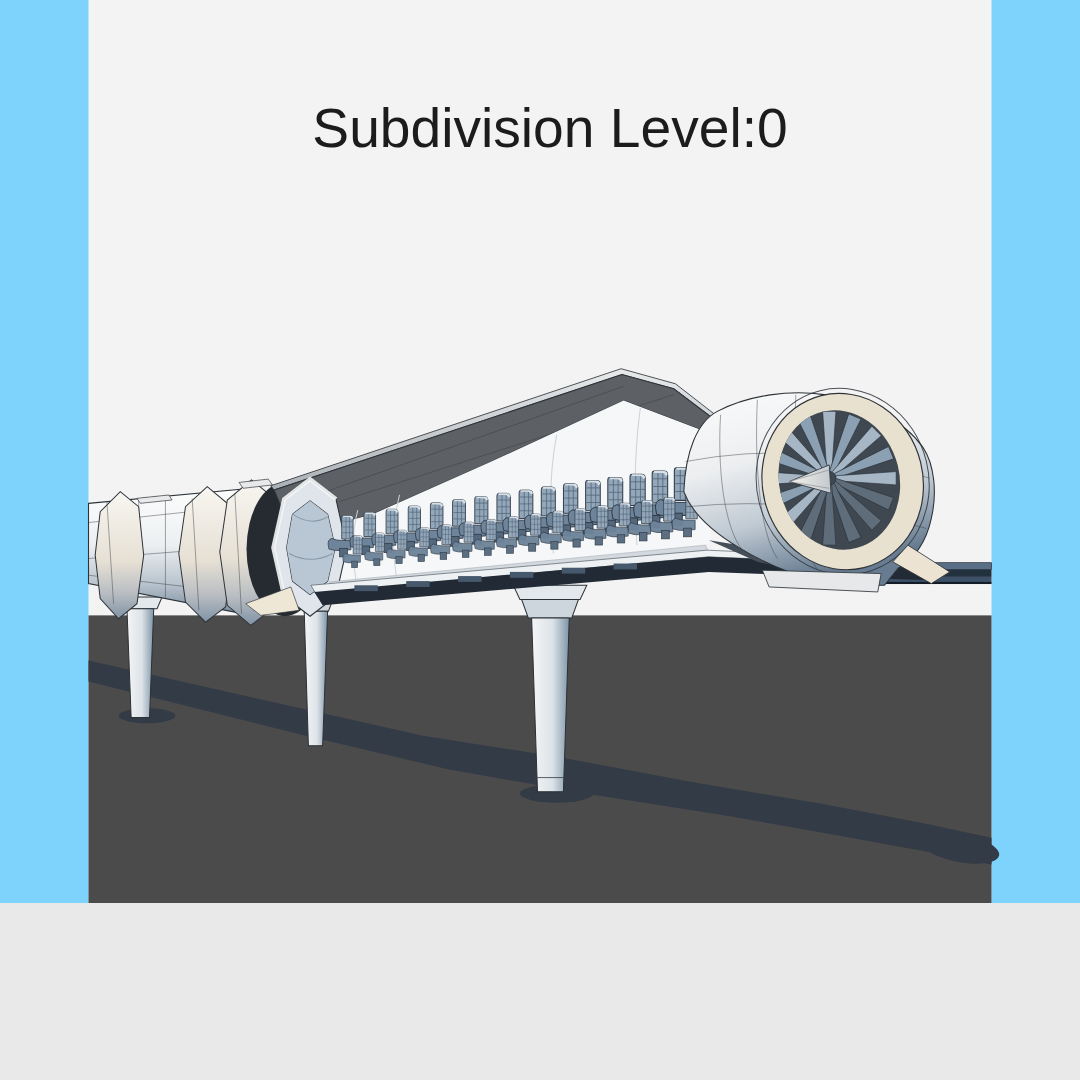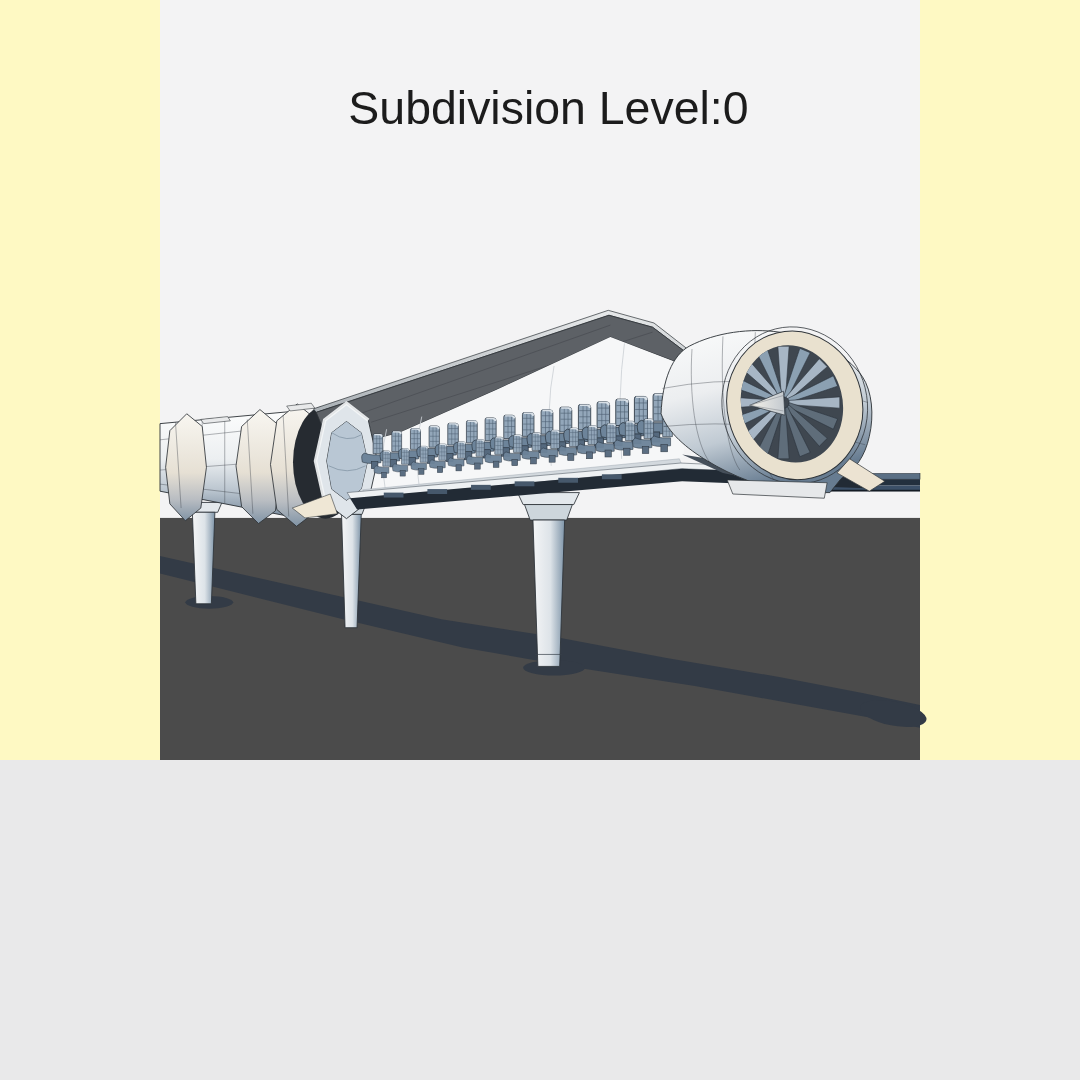--- a/index.html
+++ b/index.html
@@ -1,16 +1,16 @@
 <!DOCTYPE html>
 <html><head>
 <meta charset="utf-8">
 <style>
   html,body{margin:0;padding:0;background:#e9e9ea;}
-  #stage{width:1080px;height:760px;position:relative;overflow:hidden;background:#fef9c3;}
+  #stage{width:1080px;height:903px;position:relative;overflow:hidden;background:#7dd3fc;}
   svg{display:block;width:100%;height:100%;}
   text{font-family:"Liberation Sans","DejaVu Sans",sans-serif;}
   .wire{fill:none;stroke:#3a3f45;stroke-width:1;opacity:.55;}
   .edge{stroke:#2e3338;stroke-width:1.3;}
 </style>
 </head>
 <body>
 
 <div id="stage">
 <svg viewBox="0 0 1080 1080">

